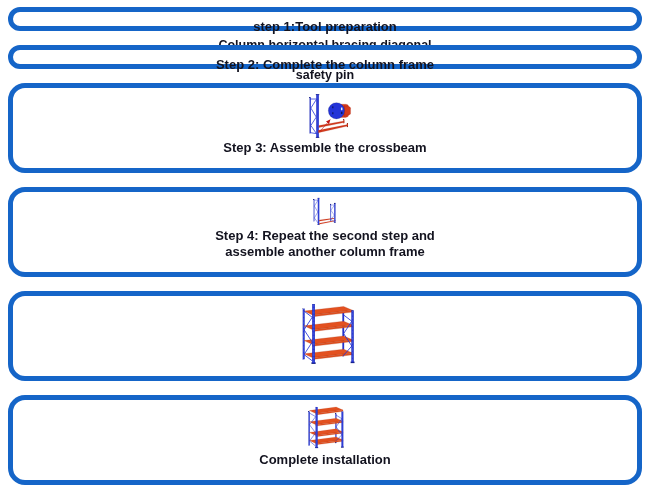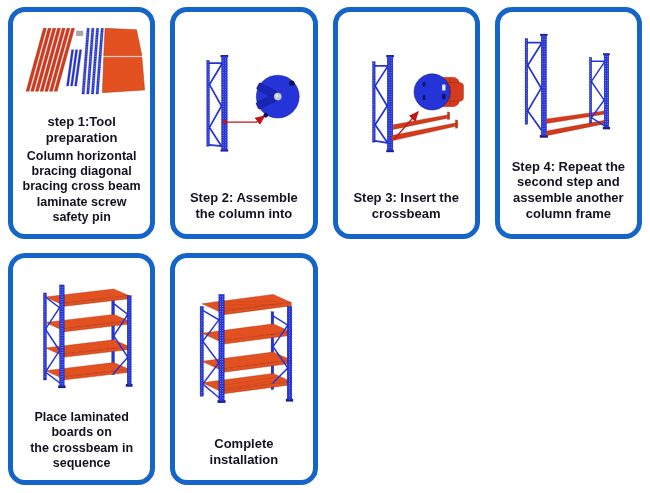--- a/index.html
+++ b/index.html
@@ -5,21 +5,21 @@
   :root{
     --panel-border:#1565c8; --column-blue:#2434d8; --column-blue-dark:#141d7e;
     --beam-red:#d43a1c; --beam-red-dark:#8c1d0c; --board-orange:#e35120;
     --board-orange-dark:#a32f10; --arrow-red:#bf1616; --bolt-gray:#c9ced8;
     --text:#13131f; --background:#ffffff;
   }
   *{box-sizing:border-box;margin:0;padding:0}
   body{width:650px;height:493px;background:var(--background);
        font-family:"Liberation Sans",sans-serif;overflow:hidden}
   .grid{width:650px;height:493px;display:grid;
-        grid-template-columns:repeat(4,1fr);grid-template-rows:1fr 1fr;
+        grid-template-columns:repeat(1,1fr);grid-template-rows:1fr 1fr;
         gap:14px 15px;padding:7px 8px 8px 8px}
   .panel{border:5px solid var(--panel-border);border-radius:17px;
          background:#fff;display:flex;flex-direction:column;
          padding:5px 5px 9px 5px;min-height:0}
   .illu{flex:1;min-height:0;display:flex;align-items:center;justify-content:center}
   .illu svg{width:100%;height:100%}
   .title{font-size:13px;font-weight:700;color:var(--text);text-align:center;
          line-height:1.22;white-space:pre-line;margin:2px 0 3px 0}
   .desc{font-size:12.5px;font-weight:700;color:var(--text);text-align:center;
         line-height:1.22;white-space:pre-line}
@@ -113,21 +113,21 @@
           <g transform="rotate(-26 146 66)">
               <rect class="darkblue" x="112" y="60" width="31" height="11" rx="2"></rect>
             </g>
           <circle cx="167" cy="46" r="4" fill="#0c1254"></circle>
           <circle cx="128" cy="94" r="3.4" fill="#0c1254"></circle>
           <circle cx="146" cy="66" r="5.6" fill="#c9ced8" stroke="#858b98" stroke-width=".7"></circle>
           <circle cx="144.4" cy="64.4" r="1.8" fill="#eef1f6"></circle>
         </g>
       </svg>
     </div>
-    <h3 class="title">Step 2: Assemble the column into</h3>
+    <h3 class="title">Step 2: Complete the column frame</h3>
   </section>
 
   <section class="panel">
     <div class="illu">
       <svg viewBox="0 0 190 150" preserveAspectRatio="xMidYMid meet">
         <defs>
           <marker id="ah3" markerWidth="9" markerHeight="8" refX="7" refY="3.5" orient="auto">
             <path d="M0,0 L8,3.5 L0,7 z" fill="#bf1616"></path>
           </marker>
         </defs>
@@ -151,21 +151,21 @@
           <rect class="beam" x="138" y="45" width="42" height="28" rx="6"></rect>
           <line x1="160" y1="40" x2="160" y2="80" stroke="#8c1d0c" stroke-width=".7"></line>
           <circle cx="133" cy="59" r="27" fill="#2434d8" stroke="#0e1560" stroke-width=".7"></circle>
           <rect x="148" y="48" width="5" height="9" rx="1" fill="#e8ecf5"></rect>
           <rect x="148" y="62" width="5" height="8" rx="1" fill="#0e1560"></rect>
           <rect x="119" y="44" width="4" height="7" rx="1" fill="#0e1560"></rect>
           <rect x="119" y="64" width="4" height="7" rx="1" fill="#0e1560"></rect>
         </g>
       </svg>
     </div>
-    <h3 class="title">Step 3: Insert the crossbeam</h3>
+    <h3 class="title">Step 3: Assemble the crossbeam</h3>
   </section>
 
   <section class="panel">
     <div class="illu">
       <svg viewBox="0 0 190 168" preserveAspectRatio="xMidYMid meet">
         <g>
           <path class="brace" d="M34,18 H54 M54,20 L34,52 L54,86 L34,120 L54,148"></path>
           <rect class="post" x="30" y="12" width="4" height="128"></rect>
           <line class="holes" x1="32" y1="14" x2="32" y2="138"></line>
           <rect class="cap" x="52.5" y="5" width="11" height="3"></rect>
@@ -215,22 +215,20 @@
         <path class="brace-thin" d="M143,36 L164,52 L143,84 L164,116 L143,140"></path>
         <rect class="cap" x="60" y="158" width="11" height="4"></rect>
         <rect class="post" x="62" y="8" width="7" height="152"></rect>
         <line class="holes" x1="64.2" y1="11" x2="64.2" y2="157"></line>
         <line class="holes" x1="66.8" y1="11" x2="66.8" y2="157"></line>
         <rect class="cap" x="161" y="156" width="10" height="4"></rect>
         <rect class="post" x="163" y="24" width="6" height="134"></rect>
         <line class="holes" x1="166" y1="27" x2="166" y2="155"></line>
       </svg>
     </div>
-    <p class="desc">Place laminated boards on
-the crossbeam in sequence</p>
   </section>
 
   <section class="panel">
     <div class="illu">
       <svg viewBox="0 0 190 178" preserveAspectRatio="xMidYMid meet">
         <rect class="post" x="30" y="26" width="5" height="134"></rect>
         <line class="holes" x1="32.4" y1="28" x2="32.4" y2="158"></line>
         <rect class="post" x="136" y="34" width="4" height="116"></rect>
         <g>
           <polygon class="boardtop" points="59,152 166,138 139,126 33,140"></polygon>

